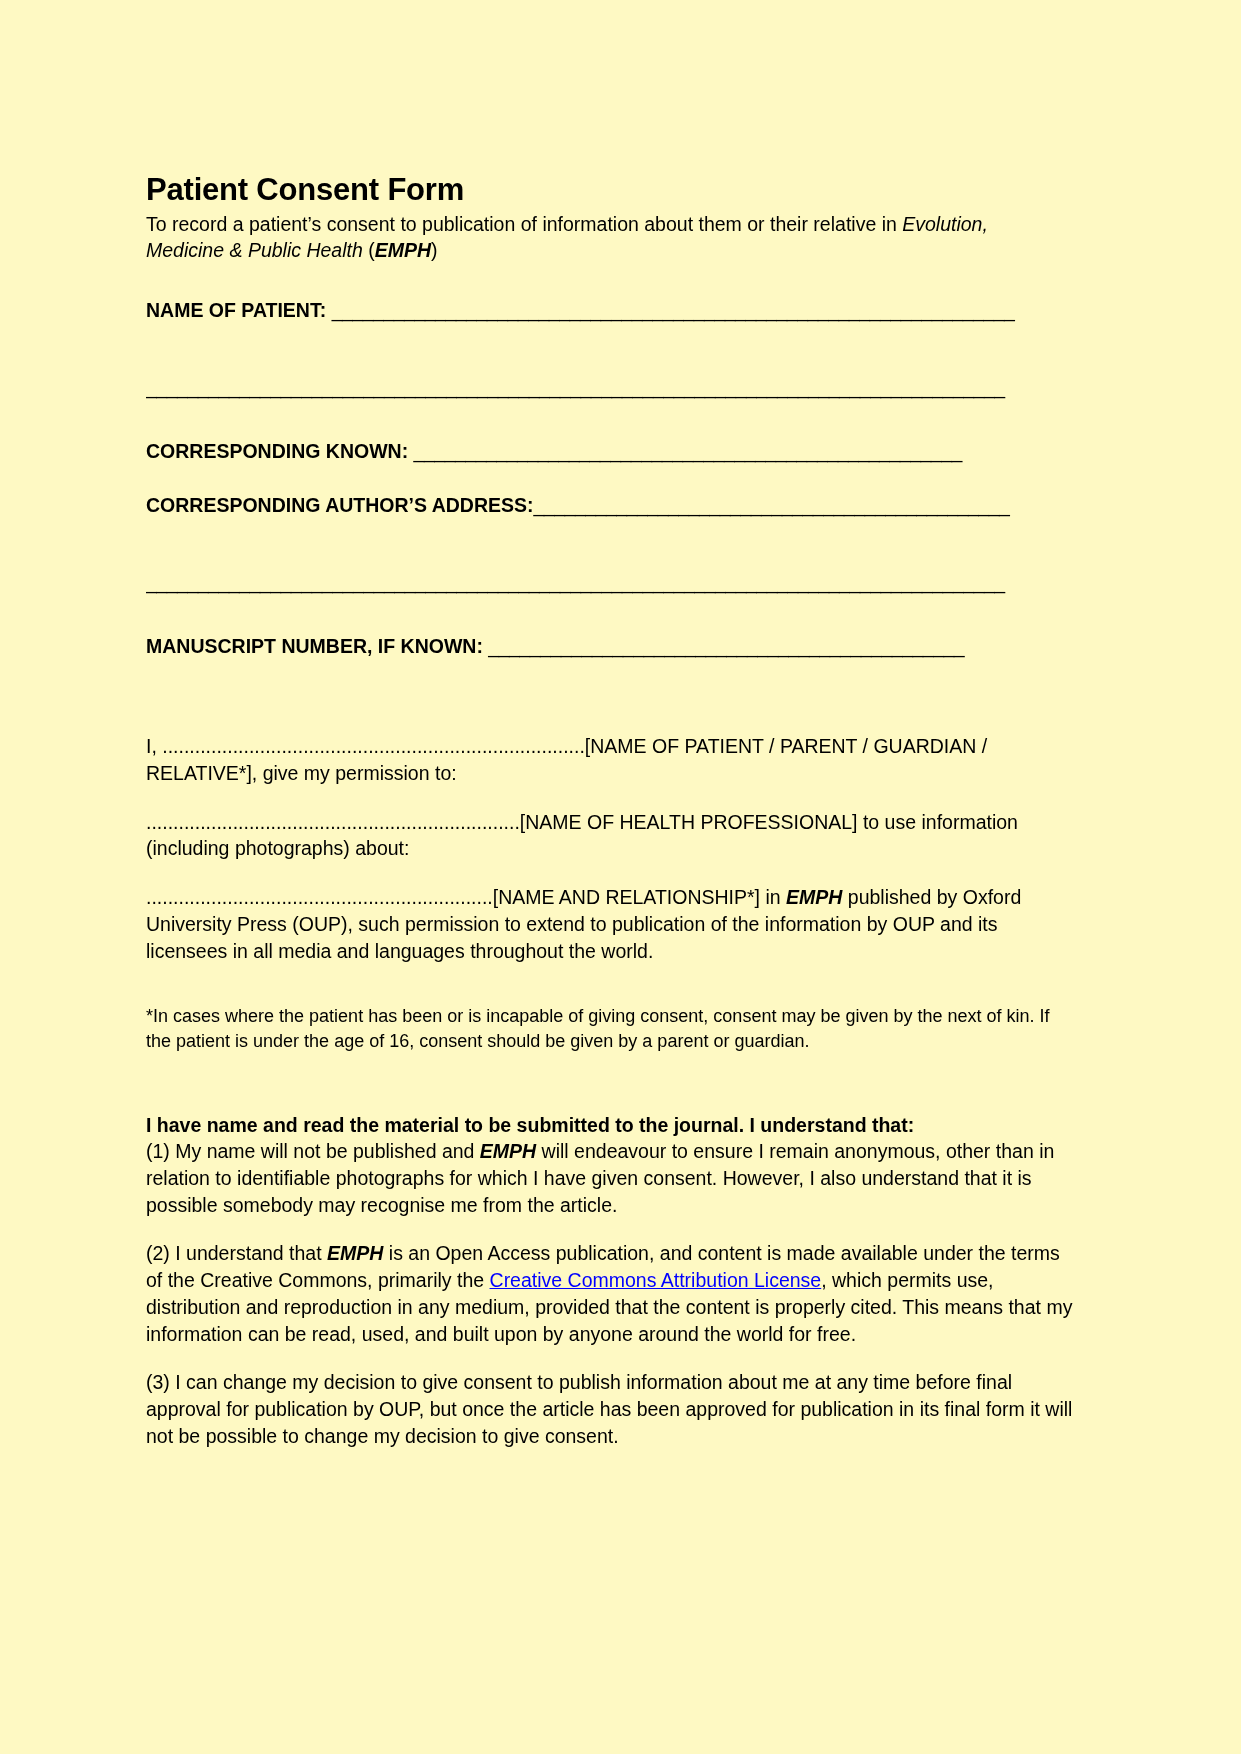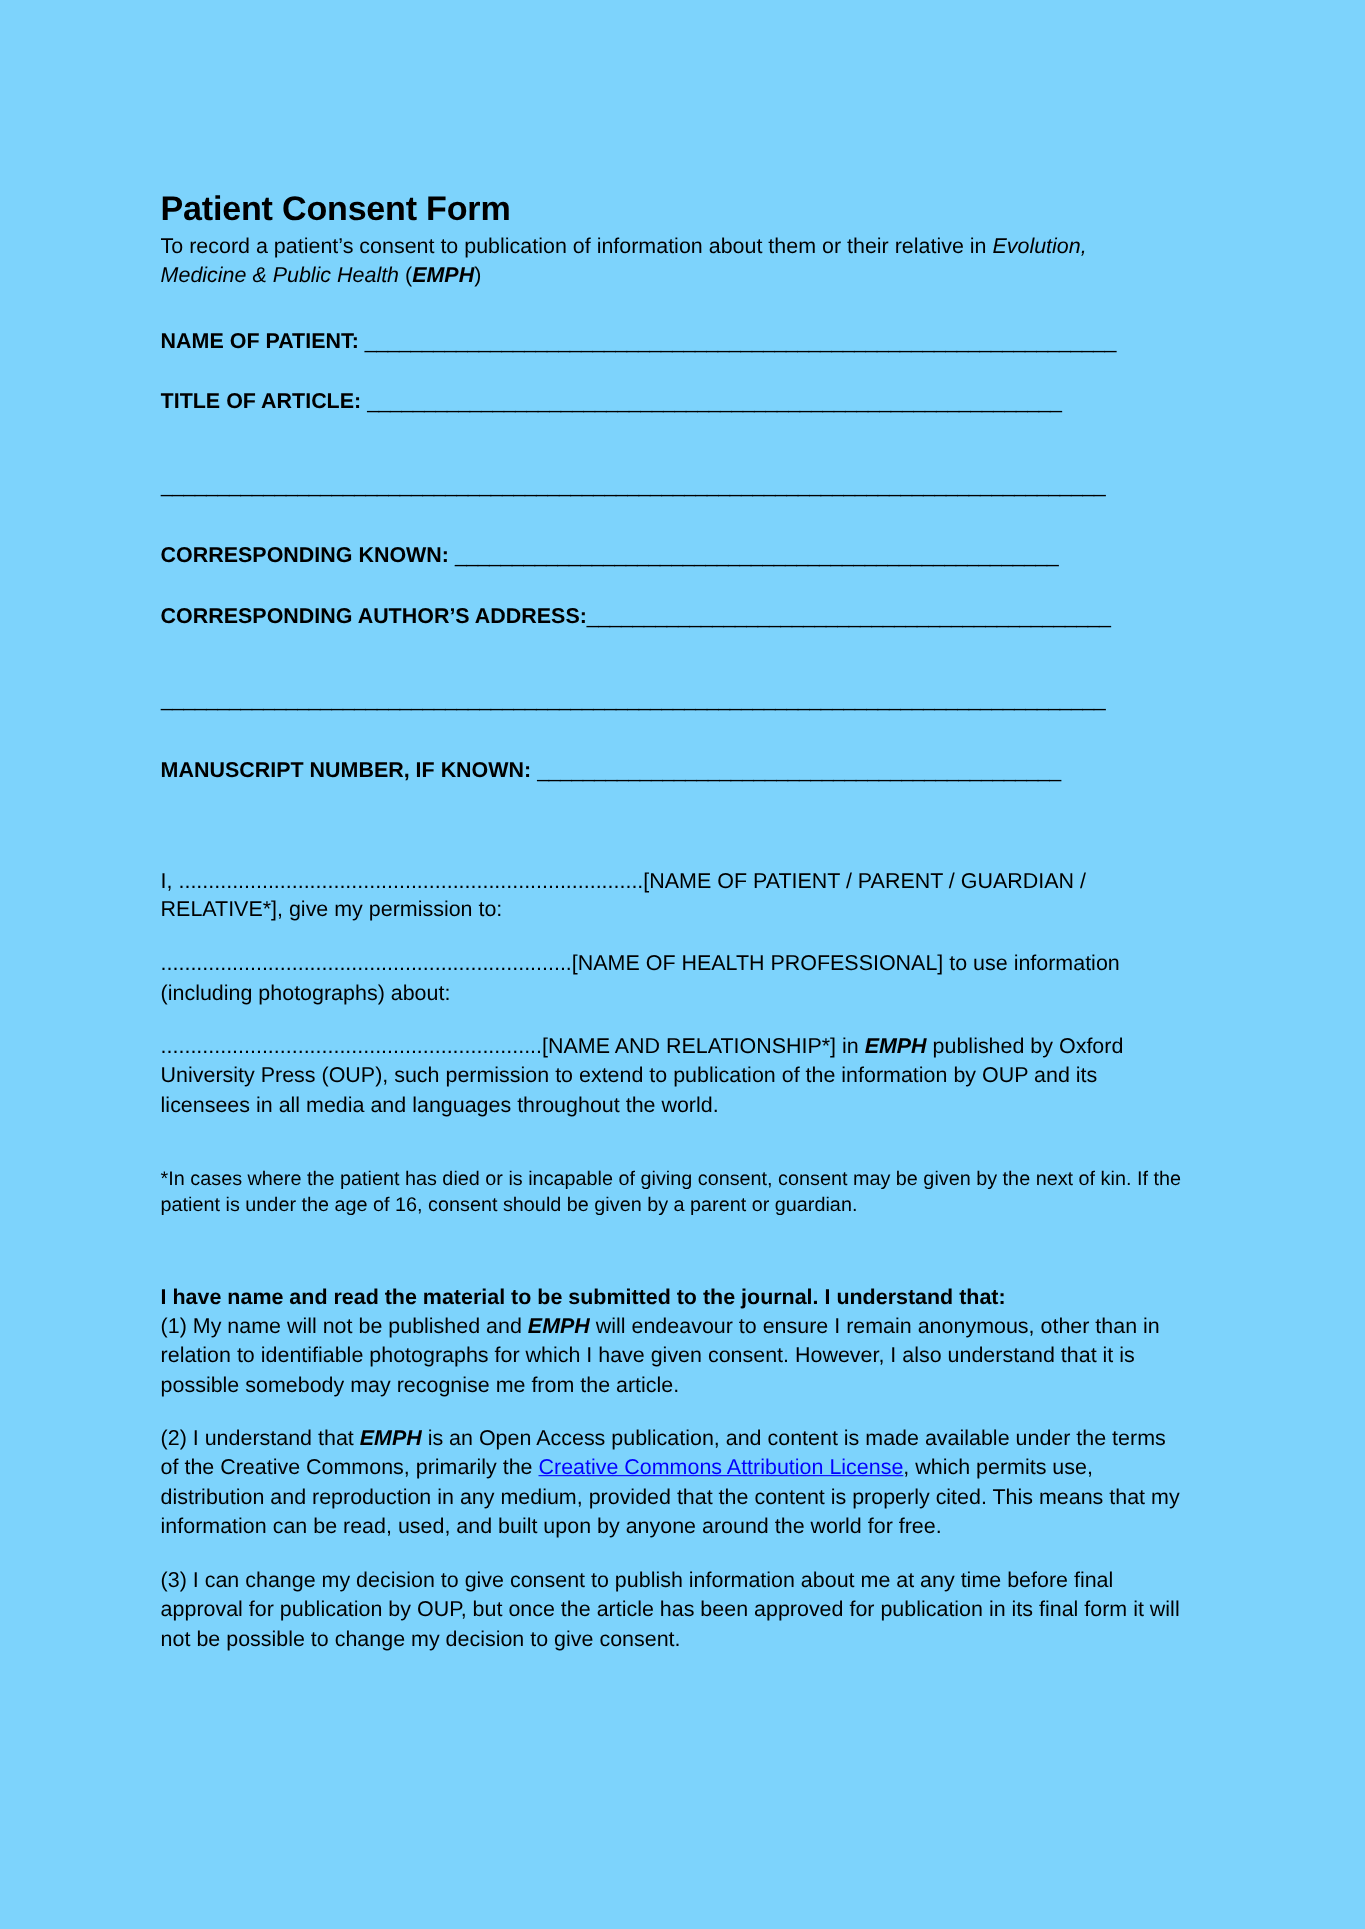--- a/index.html
+++ b/index.html
@@ -13,21 +13,21 @@
     font-family: "Liberation Sans", sans-serif;
     color: #000000;
     position: relative;
     overflow: hidden;
   }
   .page {
     position: absolute;
     left: 0; top: 0;
     width: 1241px;
     height: 1754px;
-    background: #7dd3fc;
+    background: #fef9c3;
   }
   .content {
     position: absolute;
     left: 146px;
     top: 172px;
     width: 930px;
   }
   h1.doc-title {
     font-size: 31px;
     font-weight: bold;
@@ -100,21 +100,20 @@
 
 <div class="page">
   <div class="content">
 
     <h1 class="doc-title">Patient Consent Form</h1>
 
     <p class="subtitle"><span>To record a patient’s consent to publication of information about them or their relative in </span><span class="ital">Evolution, Medicine &amp; Public Health</span><span> (</span><span class="ital-bold">EMPH</span><span>)</span></p>
 
     <div class="field-row"><span class="field-label">NAME OF PATIENT</span><span class="field-label">: </span><span class="field-rule">__________________________________________________________________</span></div>
 
-    <div class="field-row"><span class="field-label">TITLE OF ARTICLE</span><span class="field-label">: </span><span class="field-rule">_____________________________________________________________</span></div>
 
     <div class="gap-md"></div>
 
     <div class="rule-only">___________________________________________________________________________________</div>
 
     <div class="gap-sm"></div>
 
     <div class="field-row"><span class="field-label">CORRESPONDING KNOWN</span><span class="field-label">: </span><span class="field-rule">_____________________________________________________</span></div>
 
     <div class="field-row"><span class="field-label">CORRESPONDING AUTHOR’S ADDRESS:</span><span class="field-rule">______________________________________________</span></div>
@@ -130,21 +129,21 @@
     <div class="block-gap-2"></div>
 
     <p class="body-par"><span>I, </span><span class="dots">..............................................................................</span><span>[NAME OF PATIENT / PARENT / GUARDIAN / RELATIVE*], give my permission to:</span></p>
 
     <p class="body-par"><span class="dots">.....................................................................</span><span>[NAME OF HEALTH PROFESSIONAL] to use information (including photographs) about:</span></p>
 
     <p class="body-par"><span class="dots">................................................................</span><span>[NAME AND RELATIONSHIP*] in </span><span class="ital-bold">EMPH</span><span> published by Oxford University Press (OUP), such permission to extend to publication of the information by OUP and its licensees in all media and languages throughout the world.</span></p>
 
     <div class="block-gap-3"></div>
 
-    <p class="footnote"><span>*In cases where the patient has died or is incapable of giving consent, consent may be given by the next of kin.</span> <span>If the patient is under the age of 16, consent should be given by a parent or guardian.</span></p>
+    <p class="footnote"><span>*In cases where the patient has been or is incapable of giving consent, consent may be given by the next of kin.</span> <span>If the patient is under the age of 16, consent should be given by a parent or guardian.</span></p>
 
     <div class="block-gap-1"></div>
 
     <p class="section-head">I have name and read the material to be submitted to the journal. I understand that:</p>
 
     <p class="body-par"><span>(1) My name will not be published and </span><span class="ital-bold">EMPH</span><span> will endeavour to ensure I remain anonymous, other than in relation to identifiable photographs for which I have given consent. However, I also understand that it is possible somebody may recognise me from the article.</span></p>
 
     <p class="body-par"><span>(2) I understand that </span><span class="ital-bold">EMPH</span><span> is an Open Access publication, and content is made available under the terms of the Creative Commons, primarily the </span><a class="cc-link" href="#">Creative Commons Attribution License</a><span>, which permits use, distribution and reproduction in any medium, provided that the content is properly cited. This means that my information can be read, used, and built upon by anyone around the world for free.</span></p>
 
     <p class="body-par">(3) I can change my decision to give consent to publish information about me at any time before final approval for publication by OUP, but once the article has been approved for publication in its final form it will not be possible to change my decision to give consent.</p>

